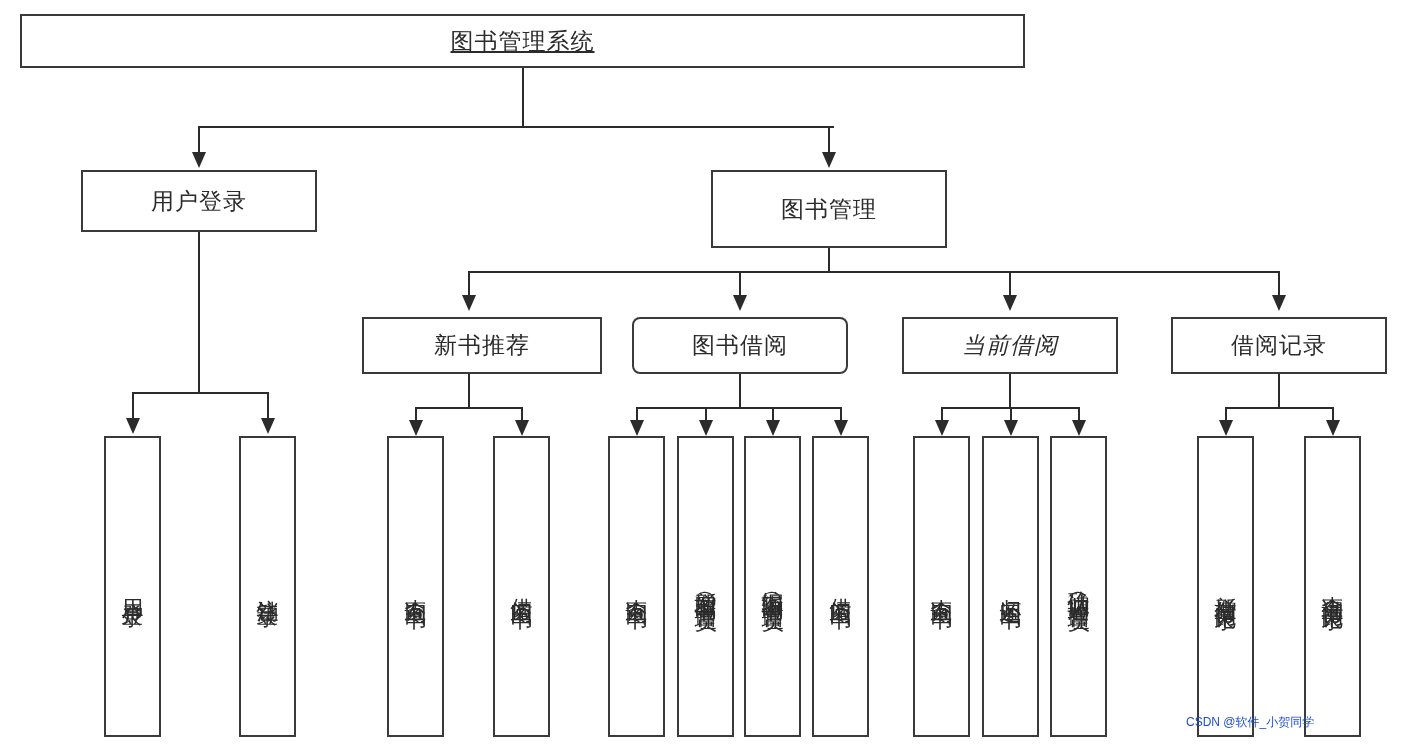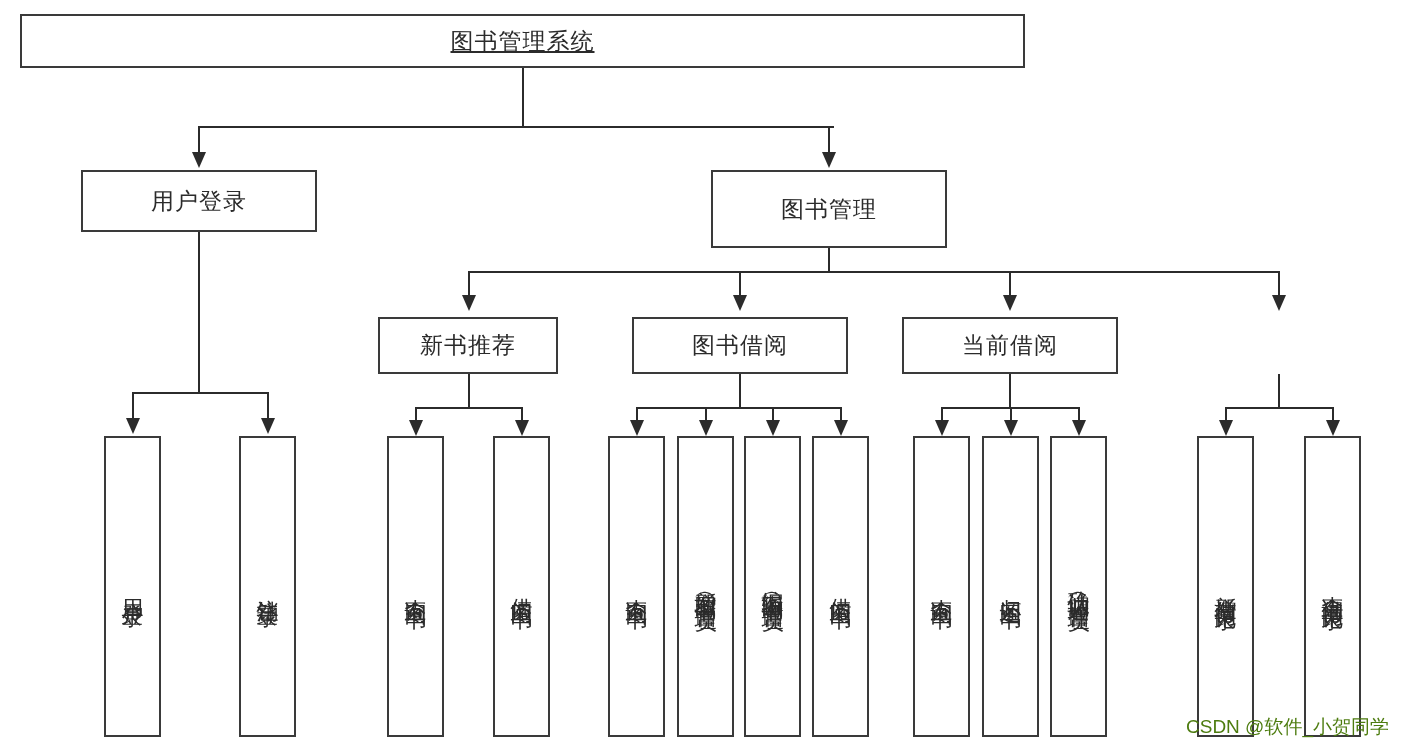--- a/index.html
+++ b/index.html
@@ -62,22 +62,22 @@
     height: 0;
     border-left: 7px solid transparent;
     border-right: 7px solid transparent;
     border-top: 16px solid #2b2b2b;
     z-index: 2;
   }
   #watermark {
     position: absolute;
     left: 1186px;
     top: 714px;
-    font-size: 19px;
-    color: #4d7c0f;
+    font-size: 12px;
+    color: #1d4ed8;
     white-space: nowrap;
     z-index: 5;
     font-family: "Liberation Sans", "DejaVu Sans", sans-serif;
   }
 </style>
 </head>
 <body>
 
 <div id="canvas">
 
@@ -119,28 +119,31 @@
   <div class="ln h" style="left:468px; top:271px; width:811px;"></div>
   <div class="ln v" style="left:468px; top:271px; height:26px;"></div>
   <div class="arrow" style="left:462px; top:295px;"></div>
   <div class="ln v" style="left:739px; top:271px; height:26px;"></div>
   <div class="arrow" style="left:733px; top:295px;"></div>
   <div class="ln v" style="left:1009px; top:271px; height:26px;"></div>
   <div class="arrow" style="left:1003px; top:295px;"></div>
   <div class="ln v" style="left:1278px; top:271px; height:26px;"></div>
   <div class="arrow" style="left:1272px; top:295px;"></div>
 
-  <div class="node horiz" style="left:362px; top:317px; width:180px; height:57px;margin-left:16px;">
+  <div class="node horiz" style="left:362px; top:317px; width:240px; height:57px;">
     <span>新书推荐</span>
   </div>
-  <div class="node horiz" style="left:632px; top:317px; width:216px; height:57px;">
+  <div class="node horiz" style="left:632px; top:317px; width:216px; height:57px;border-radius:8px;">
     <span>图书借阅</span>
   </div>
-  <div class="node horiz" style="left:902px; top:317px; width:216px; height:57px;">
+  <div class="node horiz" style="left:902px; top:317px; width:216px; height:57px;font-style:italic;">
     <span>当前借阅</span>
+  </div>
+  <div class="node horiz" style="left:1171px; top:317px; width:216px; height:57px;">
+    <span>借阅记录</span>
   </div>
 
   <div class="ln v" style="left:468px; top:374px; height:33px;"></div>
   <div class="ln h" style="left:415px; top:407px; width:106px;"></div>
   <div class="ln v" style="left:415px; top:407px; height:17px;"></div>
   <div class="arrow" style="left:409px; top:420px;"></div>
   <div class="ln v" style="left:521px; top:407px; height:17px;"></div>
   <div class="arrow" style="left:515px; top:420px;"></div>
 
   <div class="node vert" style="left:387px; top:436px; width:57px; height:301px;">

